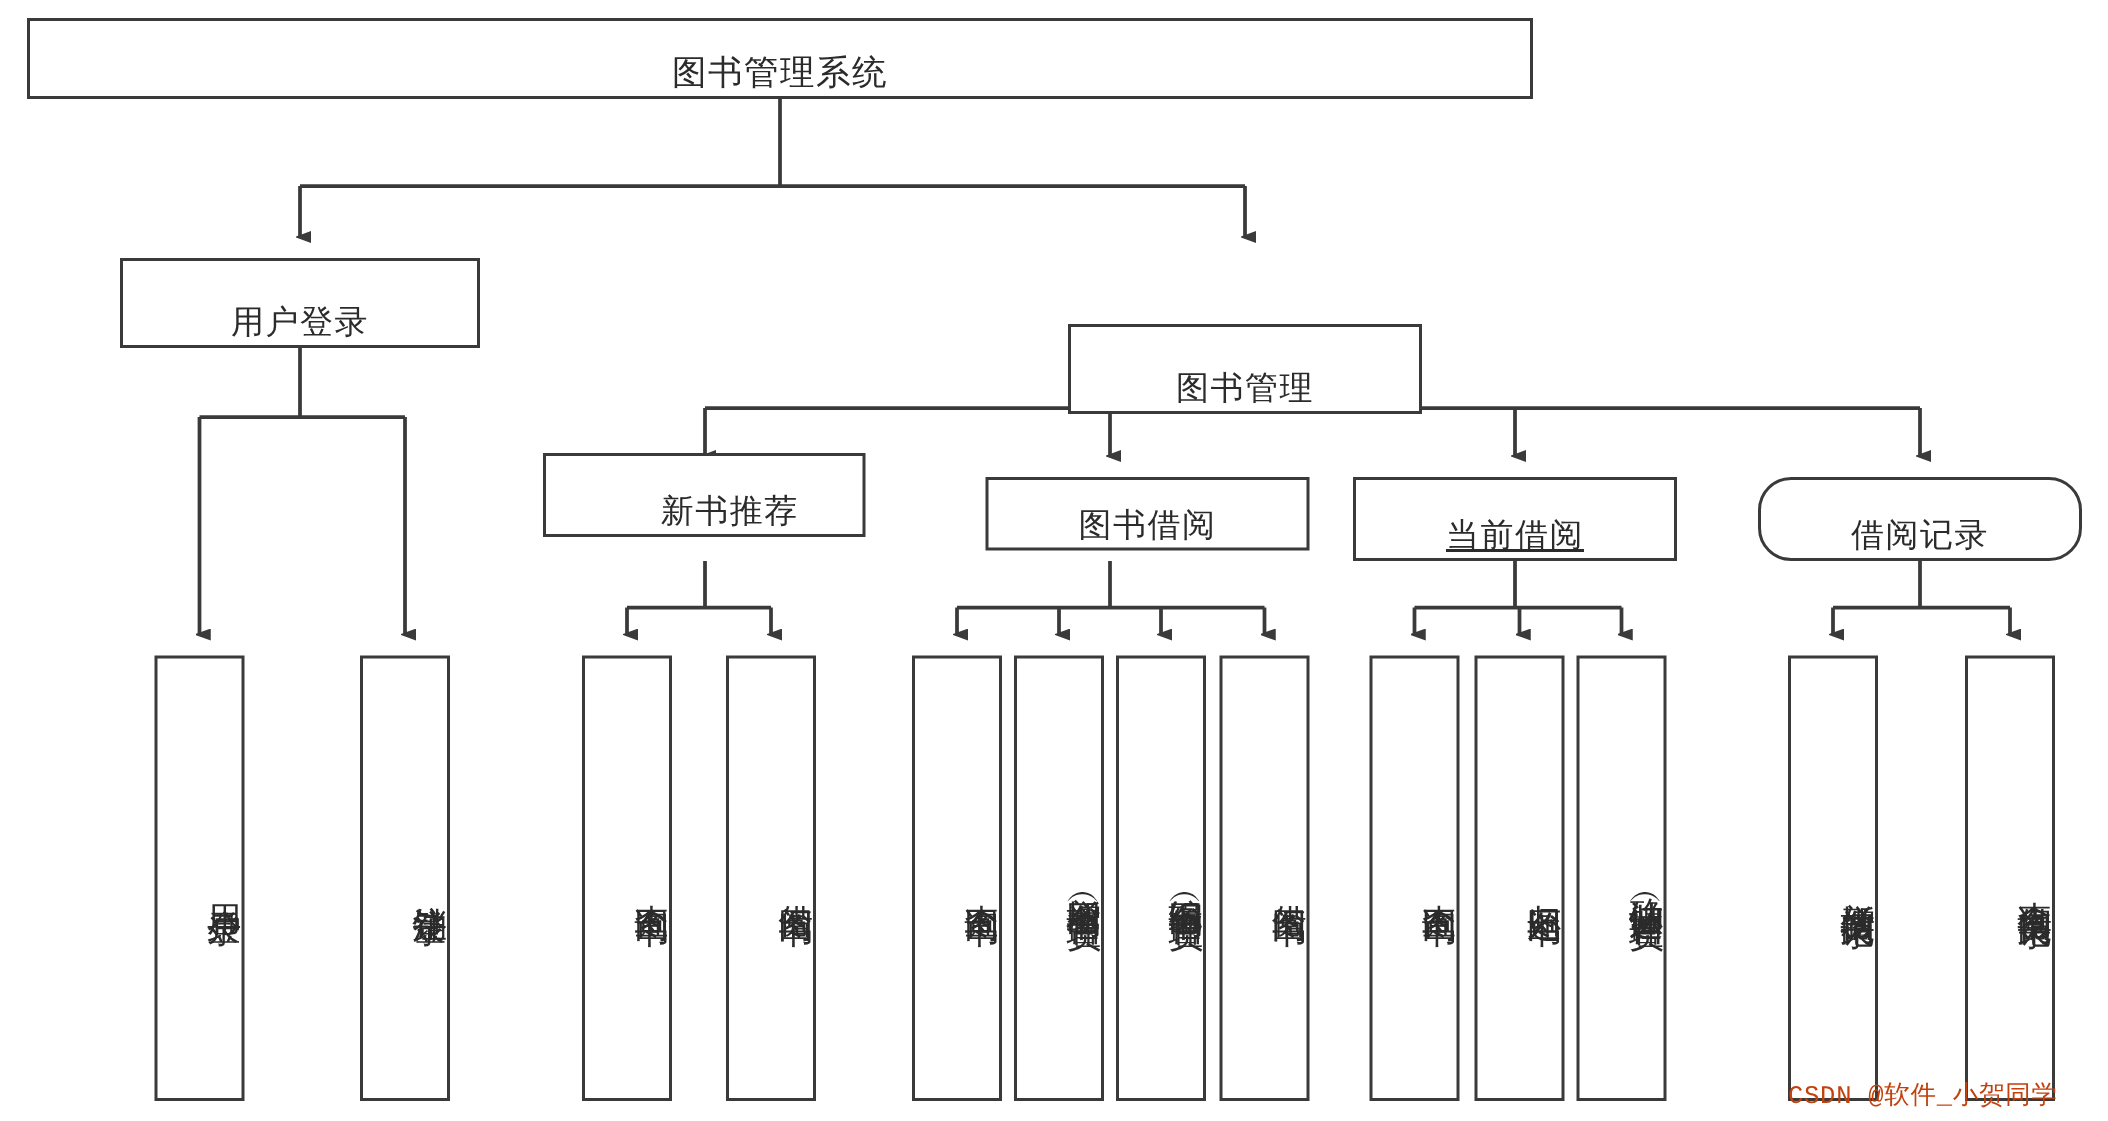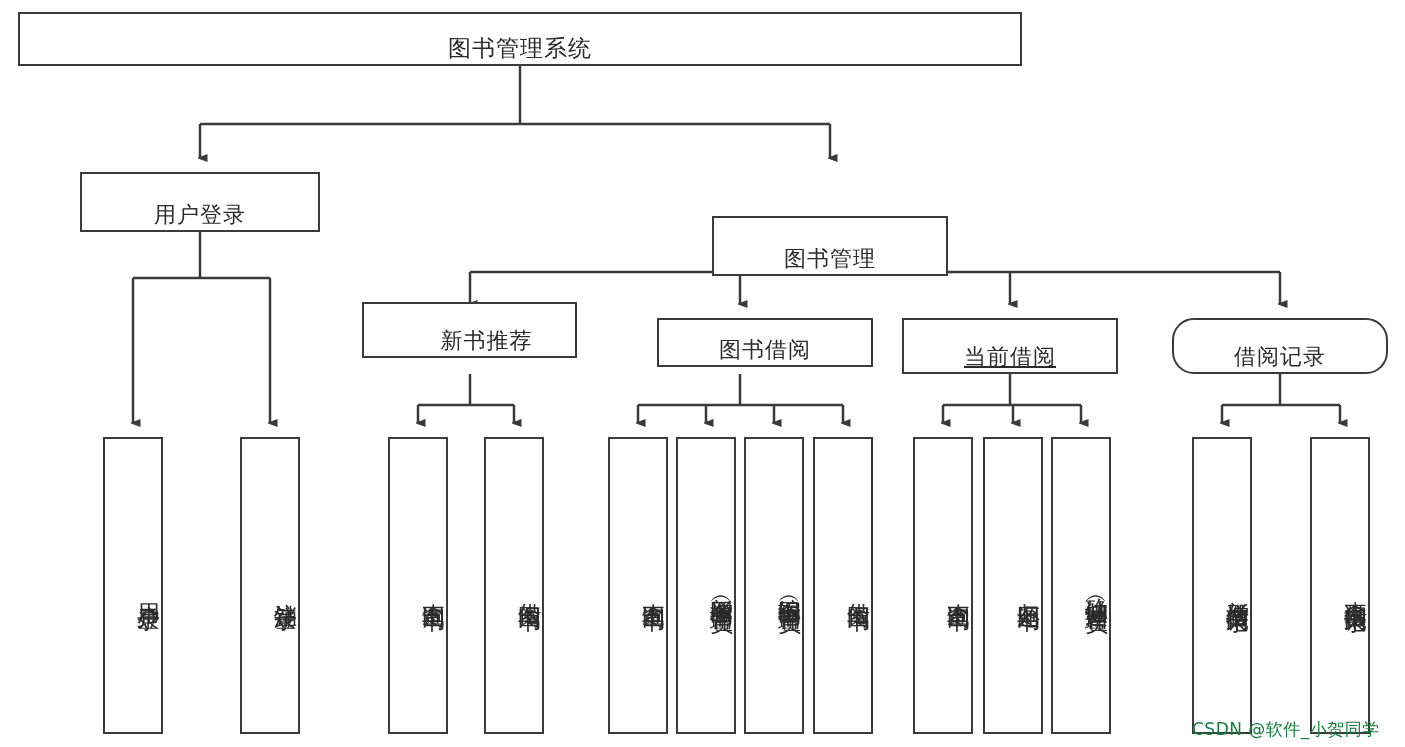--- a/index.html
+++ b/index.html
@@ -187,15 +187,15 @@
     <span>确认归还（管理员）</span>
   </div>
 
   <div class="node v" style="left: 1192px; top: 437px; width: 60px; height: 297px;">
     <span>新增借阅记录</span>
   </div>
   <div class="node v" style="left: 1310px; top: 437px; width: 60px; height: 297px;">
     <span>查询借阅记录</span>
   </div>
 
-  <div class="watermark" style="left: 1192px; top: 718px; color: #15803d;">CSDN @软件_小贺同学</div>
+  <div class="watermark" style="left: 1192px; top: 718px; color: #c2410c; font-family: Liberation Mono, monospace;">CSDN @软件_小贺同学</div>
 
 </div>
 
 </body></html>

